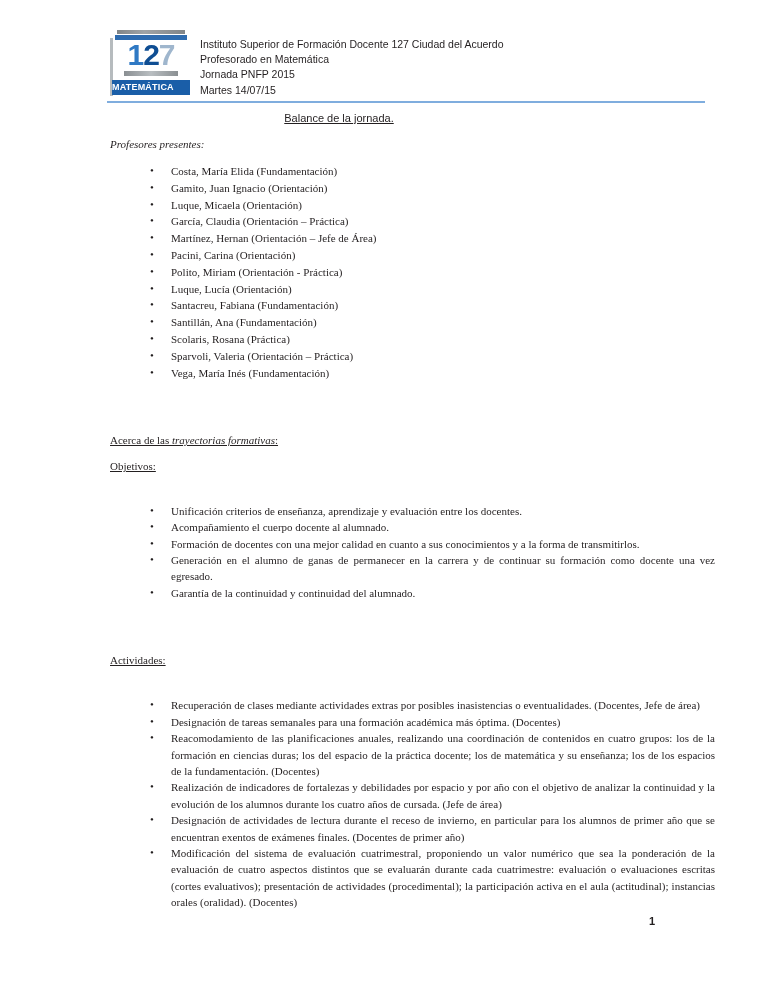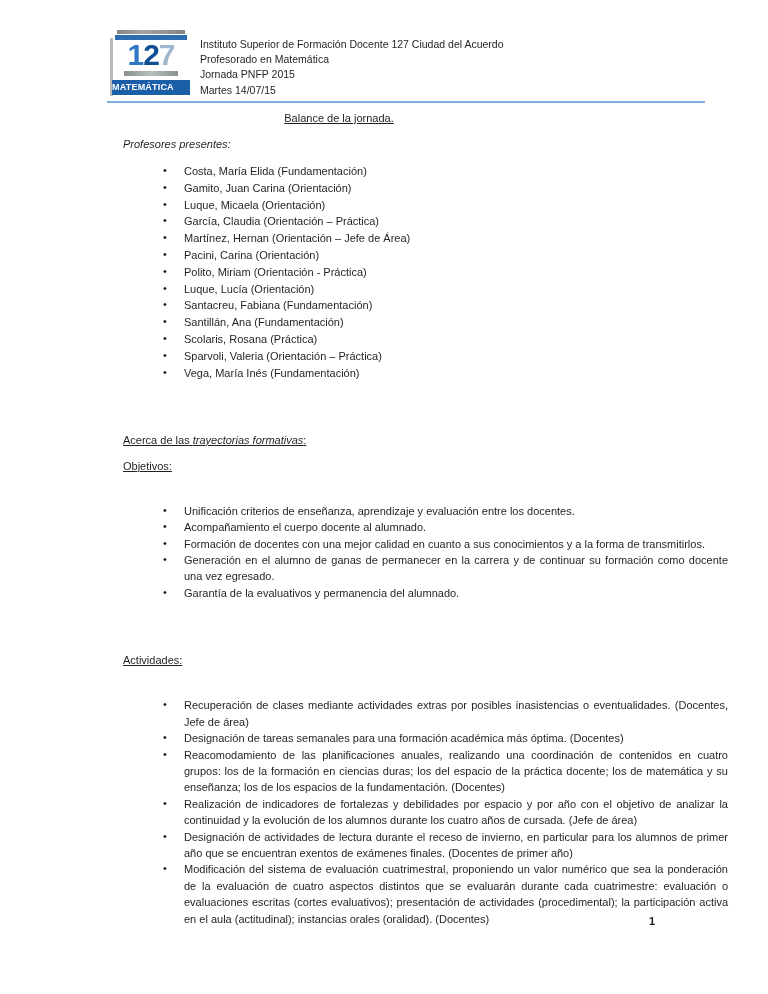--- a/index.html
+++ b/index.html
@@ -138,24 +138,25 @@
     left: 0;
     top: 112px;
     width: 678px;
     text-align: center;
     font-size: 11px;
   }
   .title-center span { text-decoration: underline; }
 
   .content {
     position: absolute;
-    left: 123px;
+    left: 110px;
     top: 138px;
     width: 620px;
     font-size: 11px;
+    font-family: Liberation Serif, serif;
   }
 
   .lead-italic {
     font-style: italic;
     margin: 0 0 12px 0;
     font-size: 11px;
   }
 
   ul.bullets {
     list-style: none;
@@ -235,21 +236,21 @@
   <div class="title-center">
     <span>Balance de la jornada.</span>
   </div>
 
   <div class="content">
 
     <p class="lead-italic">Profesores presentes:</p>
 
     <ul class="bullets">
       <li>Costa, María Elida (Fundamentación)</li>
-      <li>Gamito, Juan Carina (Orientación)</li>
+      <li>Gamito, Juan Ignacio (Orientación)</li>
       <li>Luque, Micaela (Orientación)</li>
       <li>García, Claudia (Orientación – Práctica)</li>
       <li>Martínez, Hernan (Orientación – Jefe de Área)</li>
       <li>Pacini, Carina (Orientación)</li>
       <li>Polito, Miriam (Orientación - Práctica)</li>
       <li>Luque, Lucía (Orientación)</li>
       <li>Santacreu, Fabiana (Fundamentación)</li>
       <li>Santillán, Ana (Fundamentación)</li>
       <li>Scolaris, Rosana (Práctica)</li>
       <li>Sparvoli, Valeria (Orientación – Práctica)</li>
@@ -264,21 +265,21 @@
 
     <p class="section-head"><span class="u">Objetivos:</span></p>
 
     <div class="sp-18"></div>
 
     <ul class="bullets justified">
       <li>Unificación criterios de enseñanza, aprendizaje y evaluación entre los docentes.</li>
       <li>Acompañamiento el cuerpo docente al alumnado.</li>
       <li>Formación de docentes con una mejor calidad en cuanto a sus conocimientos y a la forma de transmitirlos.</li>
       <li>Generación en el alumno de ganas de permanecer en la carrera y de continuar su formación como docente una vez egresado.</li>
-      <li>Garantía de la evaluativos y permanencia del alumnado.</li>
+      <li>Garantía de la continuidad y continuidad del alumnado.</li>
     </ul>
 
     <div class="sp-40"></div>
 
     <p class="section-head"><span class="u">Actividades:</span></p>
 
     <div class="sp-18"></div>
 
     <ul class="bullets justified">
       <li>Recuperación de clases mediante actividades extras por posibles inasistencias o eventualidades. (Docentes, Jefe de área)</li>

